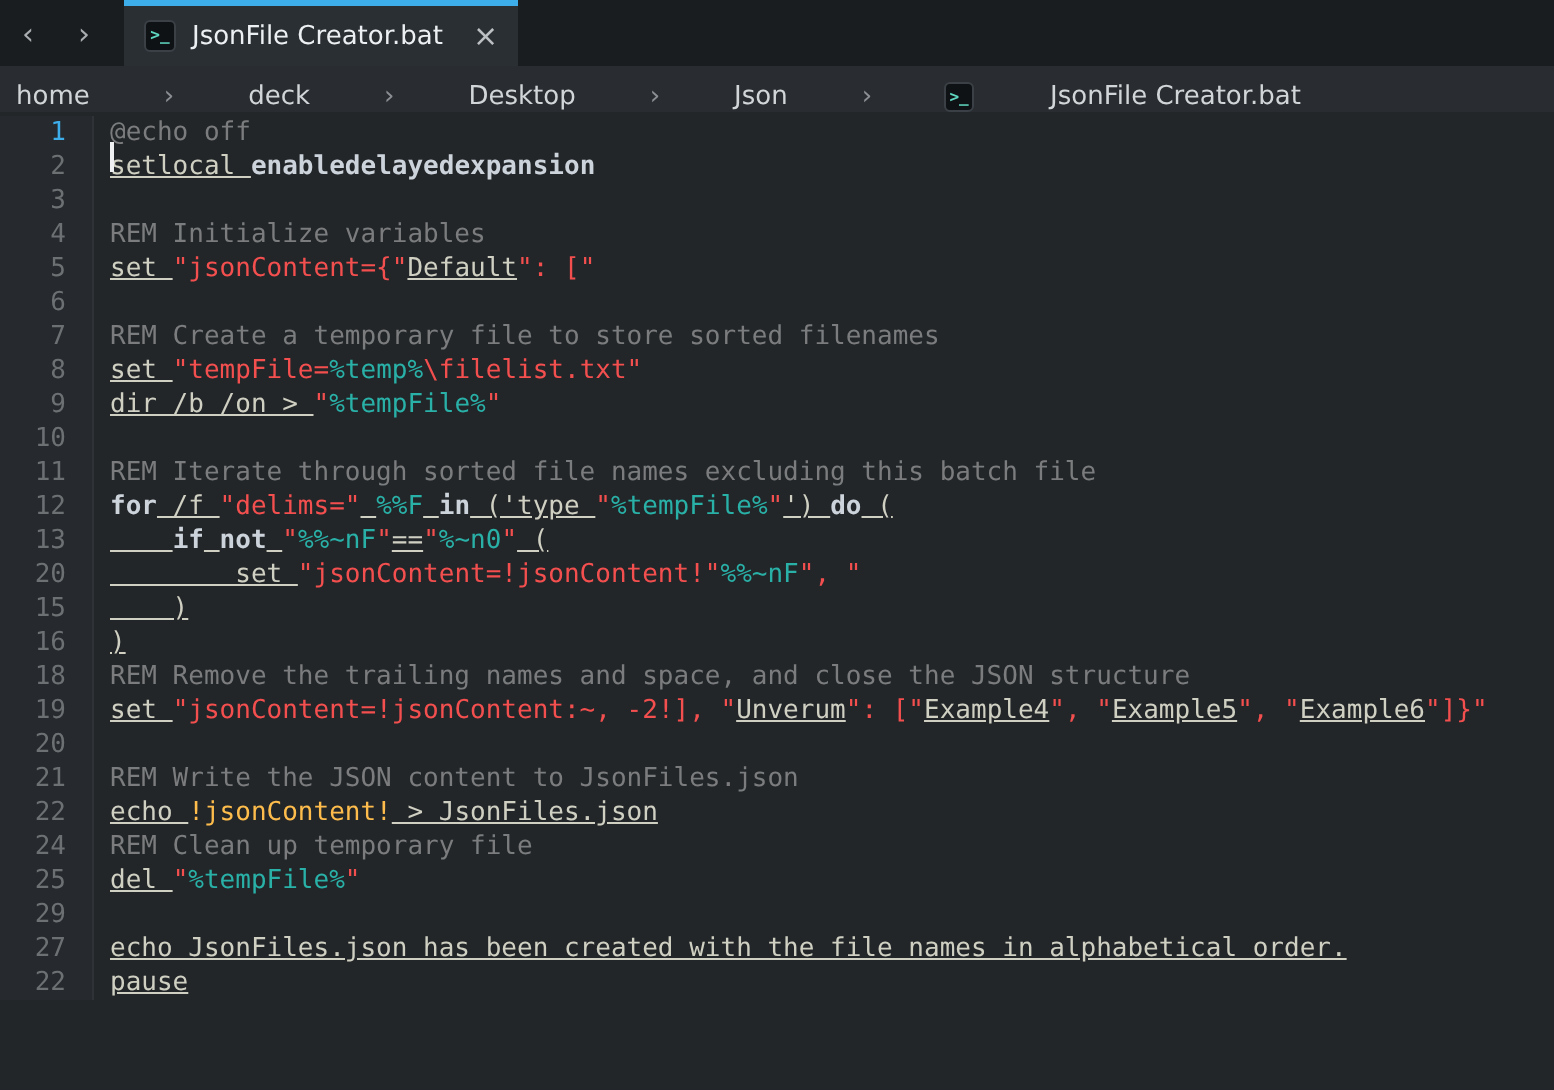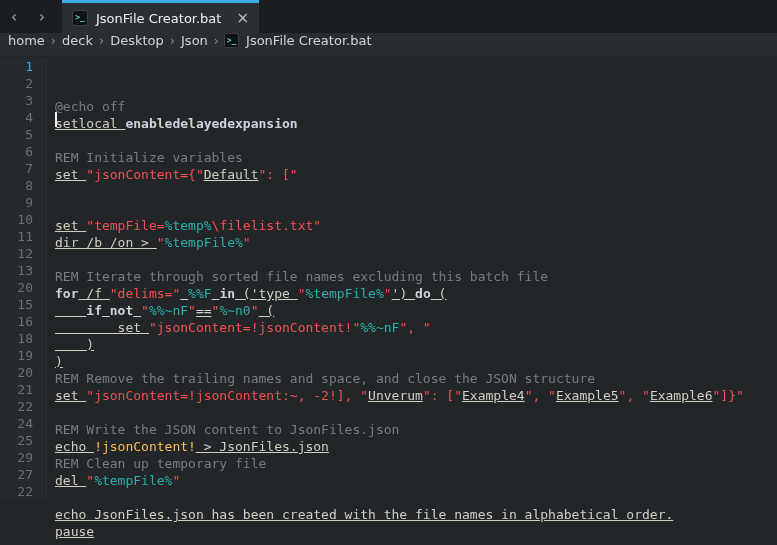--- a/index.html
+++ b/index.html
@@ -23,34 +23,34 @@
   .fileicon {
     width:16px; height:16px; flex:none; border-radius:3px;
     background:#0f1214; border:1px solid #3a4046; color:#5fd7c0;
     font:bold 8px/1 "DejaVu Sans Mono", monospace;
     display:flex; align-items:center; justify-content:center;
   }
   .fileicon.small { width:15px; height:15px; margin:0 4px 0 2px; }
   .tabclose { margin-left:7px; color:#bdc0c3; font-size:15px; line-height:1; }
   
   .breadcrumb {
-    height:23px; background: var(--panel_bg, #292d31); display:flex; align-items:flex-start;
-    padding:0 5px; font:13px "DejaVu Sans", sans-serif; color:#d2d5d7; white-space:nowrap;
+    height:23px; background: var(--panel_bg, #292d31); display:flex; align-items:flex-end;
+    padding:0 5px; font:13px "DejaVu Sans", sans-serif; color:#d2d5d7; white-space:nowrap;gap:31px;
   }
   .crumb { padding:0 3px; }
   .sep { color:#8b8f93; padding:0 3px; font-size:13px; }
   
   .editor { height:489px; padding-top:2px; background: var(--editor_bg, #232629); }
   .row { display:flex; height:17px; line-height:17px; font-size:13px; white-space:pre; }
   .gut {
     flex:none; width:47px; text-align:right; padding-right:13px;
     color:#6c7073; background:#26292d; border-right:1px solid #2f3337;
   }
   .gut.cur { color: var(--accent, #3daee9); }
-  .code { padding-left:8px;margin-top:40px; }
+  .code { padding-left:8px; }
   .c-cm  { color: var(--comment, #7a7c7d); }
   .c-nor { color: var(--normal, #cfcfc2); text-decoration: underline; }
   .c-str { color: var(--string, #f44f4f); }
   .c-var { color: var(--variable, #29b0a7); }
   .c-kw  { color: var(--keyword, #ccd3db); font-weight:bold; }
   .c-exp { color: var(--expansion, #fdbc4b); }
   .caret { display:inline-block; width:0; position:relative; }
   .caret::before {
     content:""; position:absolute; left:0; top:1px; width:2px; height:15px; background:#eff0f1;
   }
@@ -88,21 +88,21 @@
     </div>
 
   <div class="editor">
     <div id="code">
         <div class="row"><span class="gut cur">1</span><span class="code"><span class="caret"></span><span class="c-cm">@echo off</span></span></div>
         <div class="row"><span class="gut">2</span><span class="code"><span class="c-nor">setlocal </span><span class="c-kw">enabledelayedexpansion</span></span></div>
         <div class="row"><span class="gut">3</span><span class="code"></span></div>
         <div class="row"><span class="gut">4</span><span class="code"><span class="c-cm">REM Initialize variables</span></span></div>
         <div class="row"><span class="gut">5</span><span class="code"><span class="c-nor">set </span><span class="c-str">"jsonContent={"</span><span class="c-nor">Default</span><span class="c-str">": ["</span></span></div>
         <div class="row"><span class="gut">6</span><span class="code"></span></div>
-        <div class="row"><span class="gut">7</span></div>
+        <div class="row"><span class="gut">7</span><span class="code"><span class="c-cm">REM Create a temporary file to store sorted filenames</span></span></div>
         <div class="row"><span class="gut">8</span><span class="code"><span class="c-nor">set </span><span class="c-str">"tempFile=</span><span class="c-var">%temp%</span><span class="c-str">\filelist.txt"</span></span></div>
         <div class="row"><span class="gut">9</span><span class="code"><span class="c-nor">dir /b /on &gt; </span><span class="c-str">"</span><span class="c-var">%tempFile%</span><span class="c-str">"</span></span></div>
         <div class="row"><span class="gut">10</span><span class="code"></span></div>
         <div class="row"><span class="gut">11</span><span class="code"><span class="c-cm">REM Iterate through sorted file names excluding this batch file</span></span></div>
         <div class="row"><span class="gut">12</span><span class="code"><span class="c-kw">for</span><span class="c-nor"> /f </span><span class="c-str">"delims="</span><span class="c-nor"> </span><span class="c-var">%%F</span><span class="c-nor"> </span><span class="c-kw">in</span><span class="c-nor"> ('type </span><span class="c-str">"</span><span class="c-var">%tempFile%</span><span class="c-str">"</span><span class="c-nor">') </span><span class="c-kw">do</span><span class="c-nor"> (</span></span></div>
         <div class="row"><span class="gut">13</span><span class="code"><span class="c-nor">    </span><span class="c-kw">if</span><span class="c-nor"> </span><span class="c-kw">not</span><span class="c-nor"> </span><span class="c-str">"</span><span class="c-var">%%~nF</span><span class="c-str">"</span><span class="c-nor">==</span><span class="c-str">"</span><span class="c-var">%~n0</span><span class="c-str">"</span><span class="c-nor"> (</span></span></div>
         <div class="row"><span class="gut">20</span><span class="code"><span class="c-nor">        set </span><span class="c-str">"jsonContent=!jsonContent!"</span><span class="c-var">%%~nF</span><span class="c-str">", "</span></span></div>
         <div class="row"><span class="gut">15</span><span class="code"><span class="c-nor">    )</span></span></div>
         <div class="row"><span class="gut">16</span><span class="code"><span class="c-nor">)</span></span></div>
         <div class="row"><span class="gut">18</span><span class="code"><span class="c-cm">REM Remove the trailing names and space, and close the JSON structure</span></span></div>

